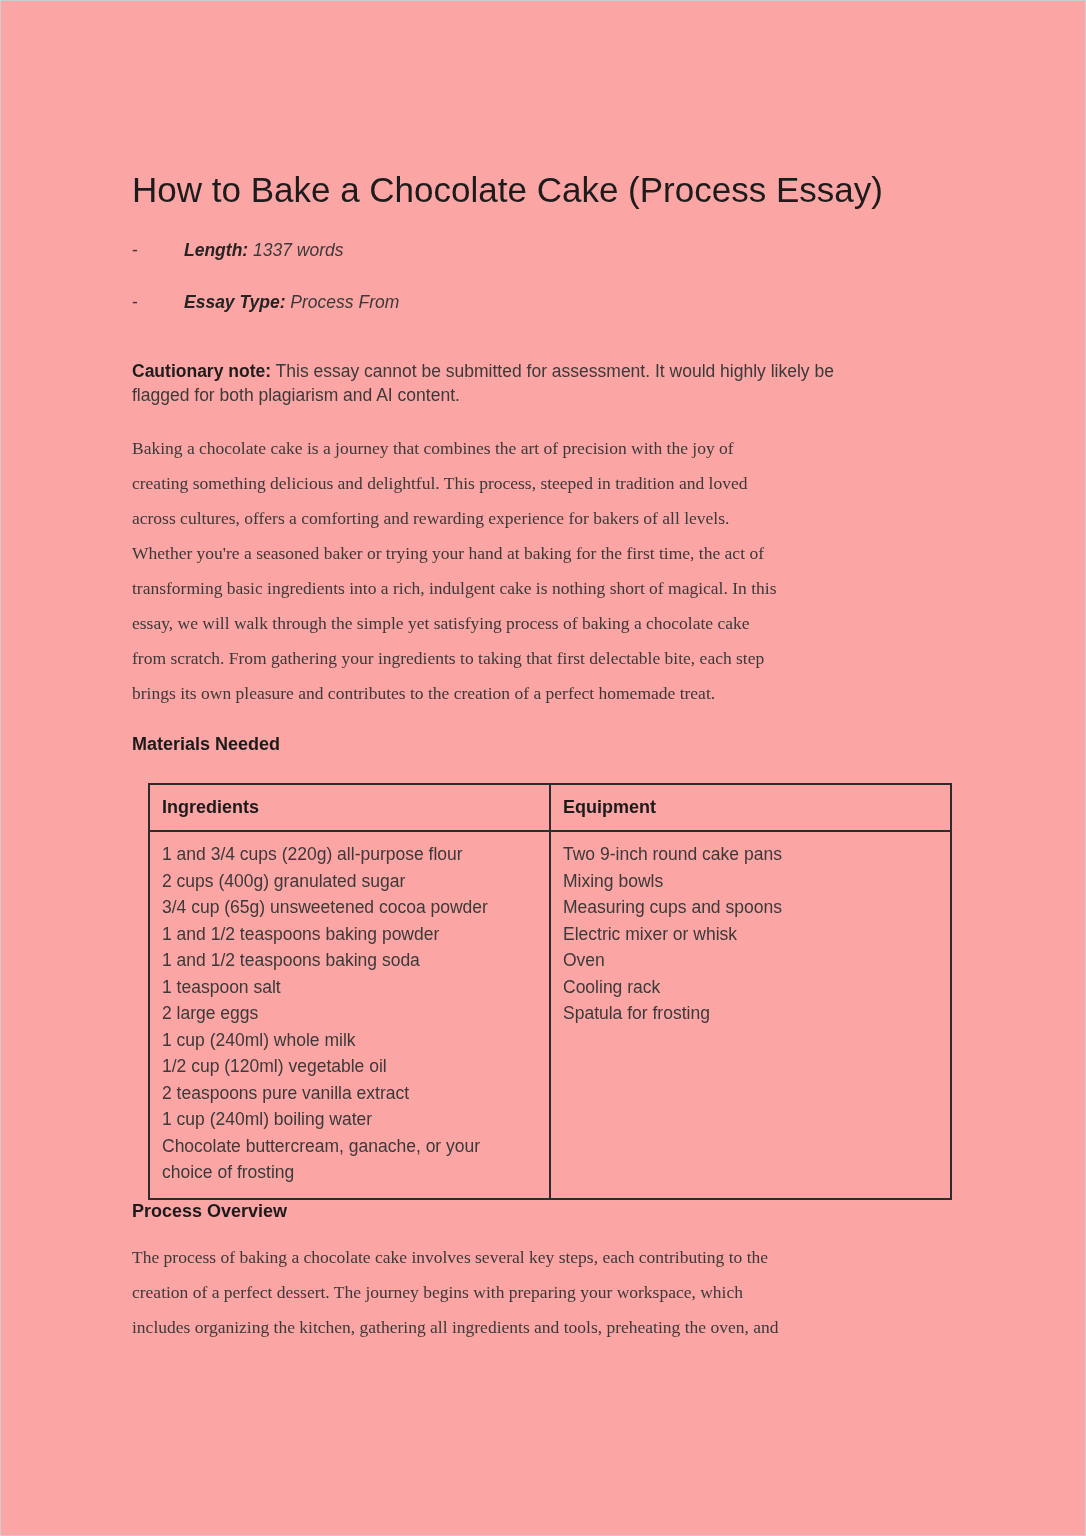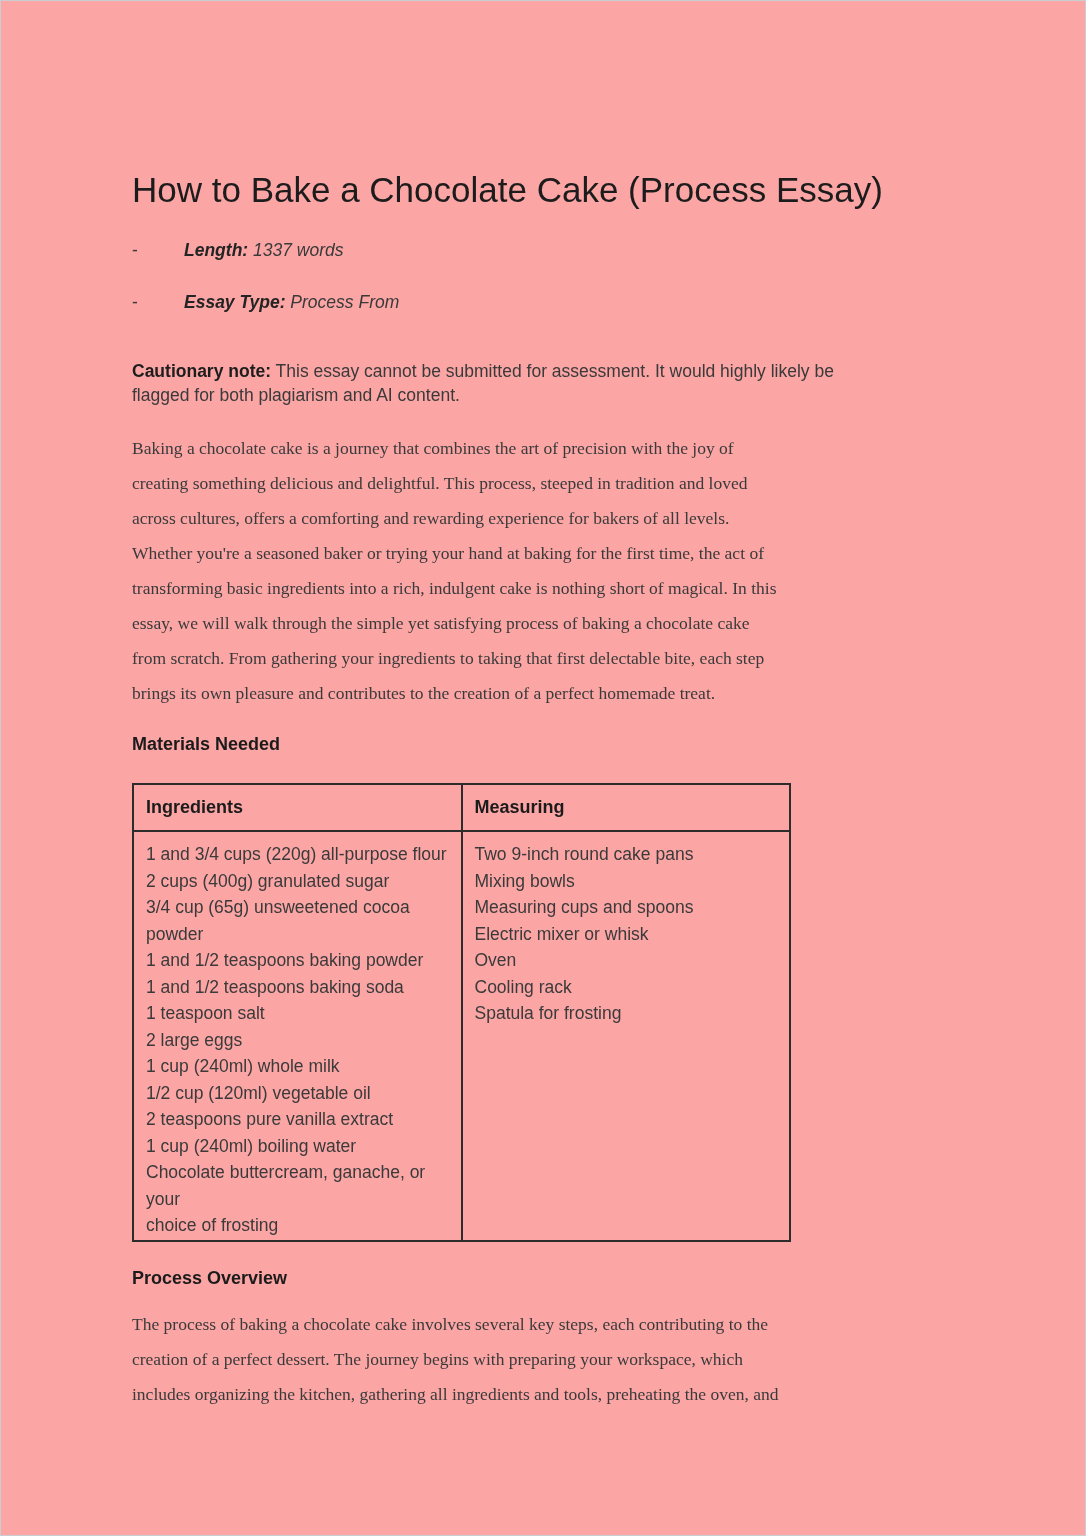--- a/index.html
+++ b/index.html
@@ -38,52 +38,53 @@
     white-space:pre-line;
   }
   .caution-label { font-weight:700; color:#1d1d1d; }
 
   .heading {
     font-size:18px; line-height:22px;
     font-weight:700; color:#1b1b1b;
   }
   .heading.intro    { margin-top:24px; }
   .heading.materials{ margin-top:22px; }
-  .heading.process  { margin-top:25px; }
+  .heading.process  { }
 
   .para {
     font-size:17.5px; line-height:35px;
     color:#3a3a3a;
     white-space:pre-line;
     font-family:Liberation Serif, serif;
   }
   .para.intro   { margin-top:24px; }
   .para.process { margin-top:18px; }
 
   table.materials {
     margin-top:28px;
-    width:659px;
+    width:804px;
     border-collapse:collapse;
     table-layout:fixed;
+    margin-left:16px;
   }
   table.materials th, table.materials td {
     border:2px solid #2c2c2c;
   }
   table.materials th {
     width:50%;
     text-align:left;
     font-size:18px; line-height:22px;
     font-weight:700; color:#1b1b1b;
     padding:11px 12px 12px 12px;
   }
   table.materials td {
     vertical-align:top;
     font-size:17.5px; line-height:26.5px;
     color:#3a3a3a;
-    padding:9px 12px 1px 12px;
+    padding:9px 12px 12px 12px;
     white-space:pre-line;
   }
 </style>
 </head>
 <body>
 
 <div class="page">
   <div class="content">
 
     <h1 class="doc-title">How to Bake a Chocolate Cake (Process Essay)</h1>
@@ -114,21 +115,21 @@
 essay, we will walk through the simple yet satisfying process of baking a chocolate cake
 from scratch. From gathering your ingredients to taking that first delectable bite, each step
 brings its own pleasure and contributes to the creation of a perfect homemade treat.</div>
 
     <div class="heading materials">Materials Needed</div>
 
     <table class="materials">
       <thead>
         <tr>
           <th>Ingredients</th>
-          <th>Measuring</th>
+          <th>Equipment</th>
         </tr>
       </thead>
       <tbody>
         <tr>
           <td>1 and 3/4 cups (220g) all-purpose flour
 2 cups (400g) granulated sugar
 3/4 cup (65g) unsweetened cocoa powder
 1 and 1/2 teaspoons baking powder
 1 and 1/2 teaspoons baking soda
 1 teaspoon salt

